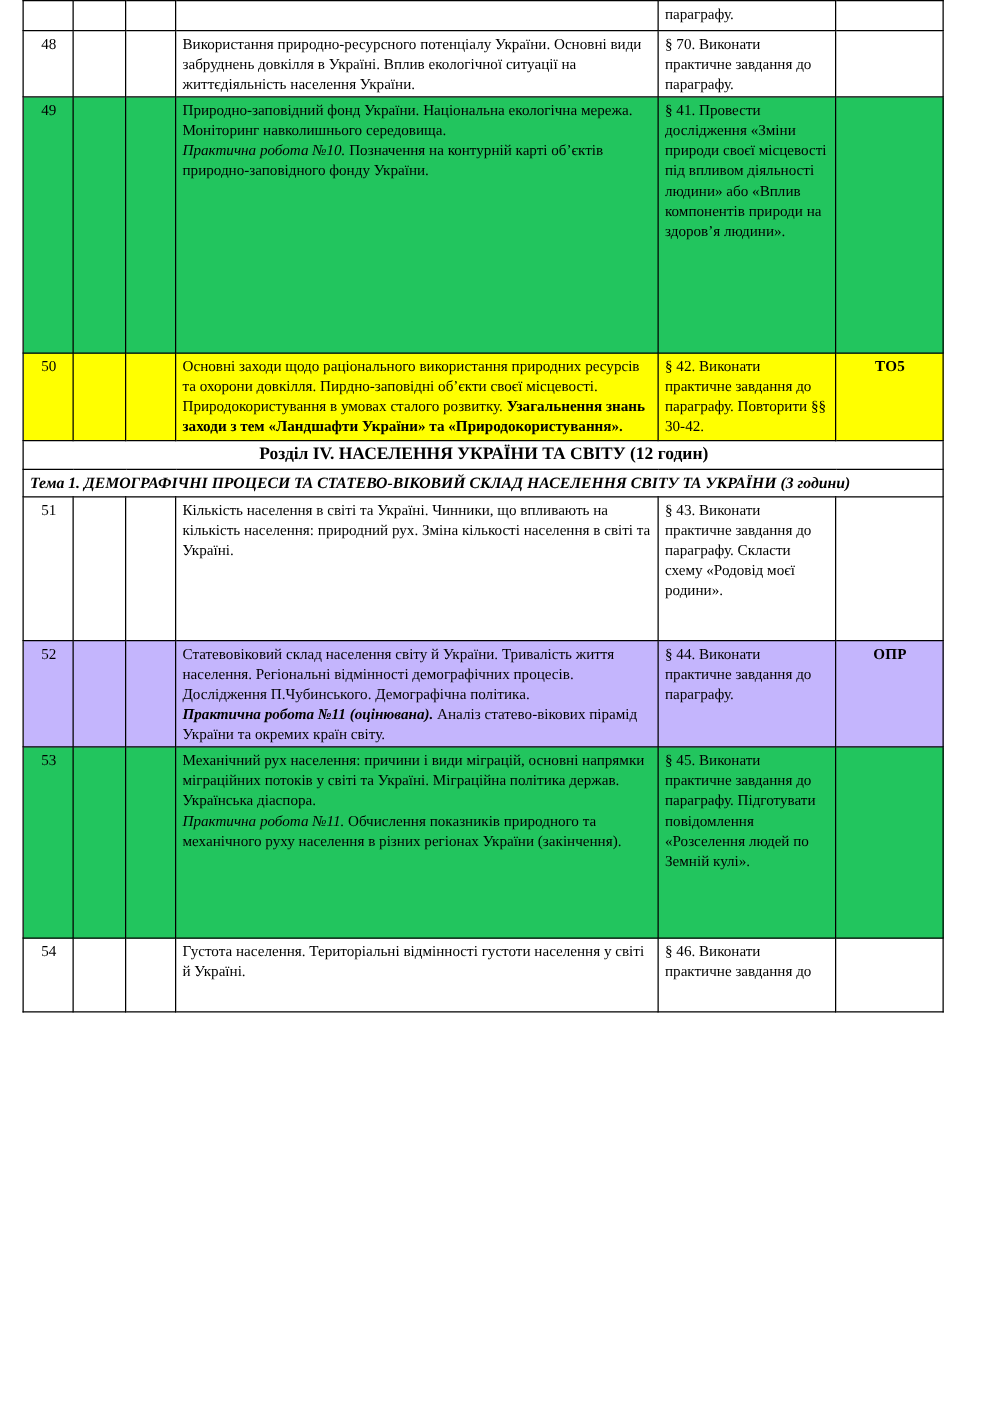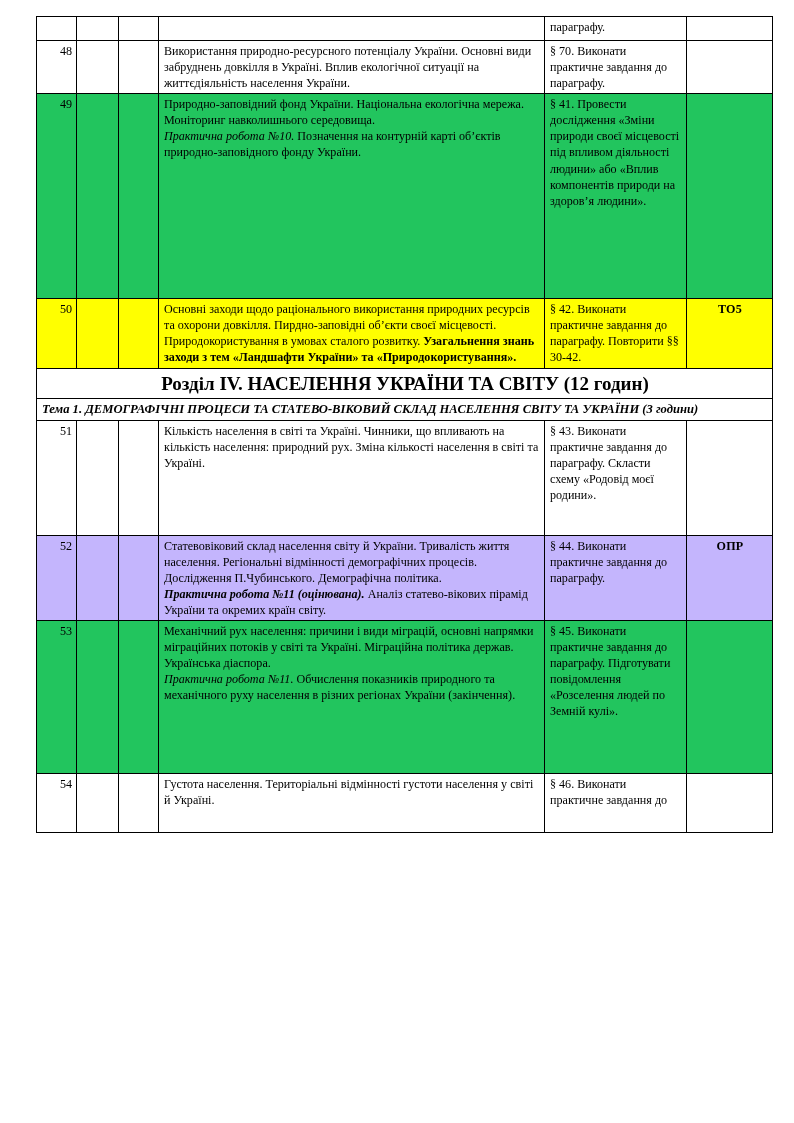--- a/index.html
+++ b/index.html
@@ -11,24 +11,23 @@
   body {
     width: 794px;
     height: 1123px;
     font-family: "Liberation Serif", "DejaVu Serif", serif;
     color: #000000;
     position: relative;
     overflow: hidden;
   }
   .page {
     position: absolute;
-    left: 36px;
+    left: 18px;
     top: 0;
     width: 736px;
-    margin-top: 16px;
   }
   table.plan {
     border-collapse: collapse;
     table-layout: fixed;
     width: 736px;
     font-size: 12.1px;
     line-height: 1.33;
   }
   table.plan col.c-num      { width: 40px; }
   table.plan col.c-date     { width: 42px; }
@@ -38,40 +37,40 @@
   table.plan col.c-note     { width: 86px; }
 
   table.plan td {
     border: 1px solid #000000;
     padding: 2px 4px 2px 5px;
     vertical-align: top;
     word-wrap: break-word;
     overflow-wrap: break-word;
   }
   td.num {
-    text-align: right;
+    text-align: center;
     padding-top: 2px;
   }
   td.note {
     text-align: center;
     font-weight: bold;
     letter-spacing: 0.2px;
   }
   td.topic p,
   td.home p {
     margin: 0;
   }
   
   tr.section td {
     padding: 2px 4px 2px 5px;
   }
   .sect-razdil {
     text-align: center;
     font-weight: bold;
-    font-size: 19px;
+    font-size: 14px;
   }
   .sect-tema {
     text-align: left;
     font-weight: bold;
     font-style: italic;
     font-size: 12.6px;
   }
   
   .fill-white { background: #ffffff; }
   .fill-cyan  { background: #22c55e; }

